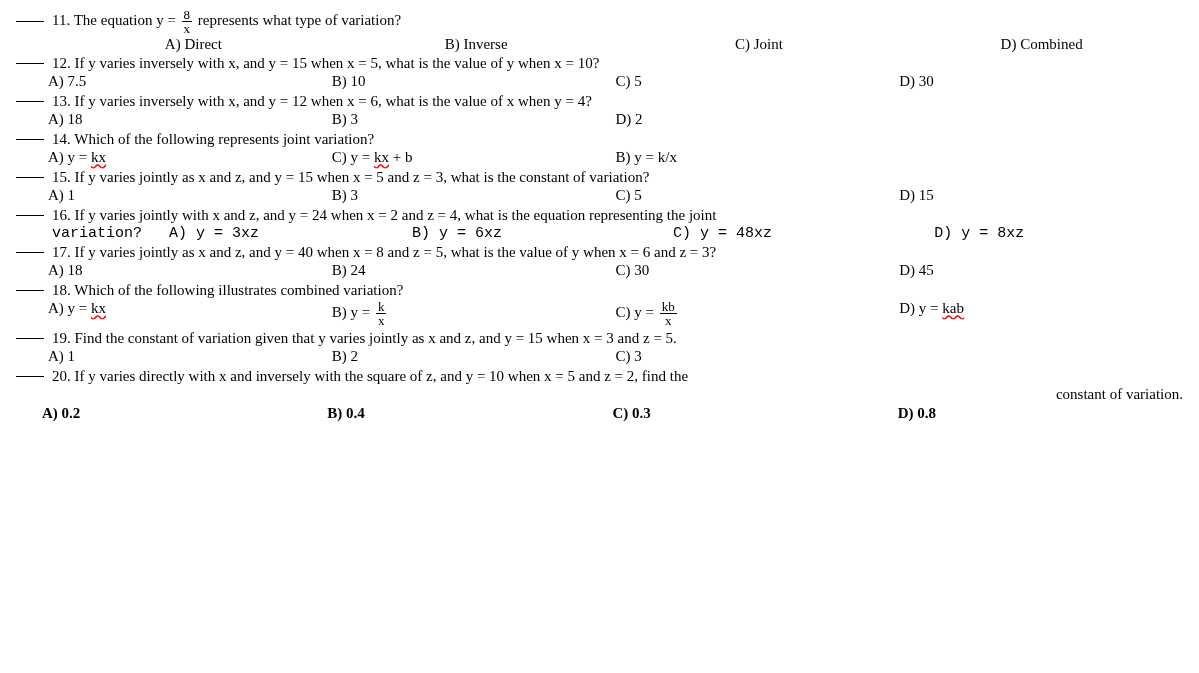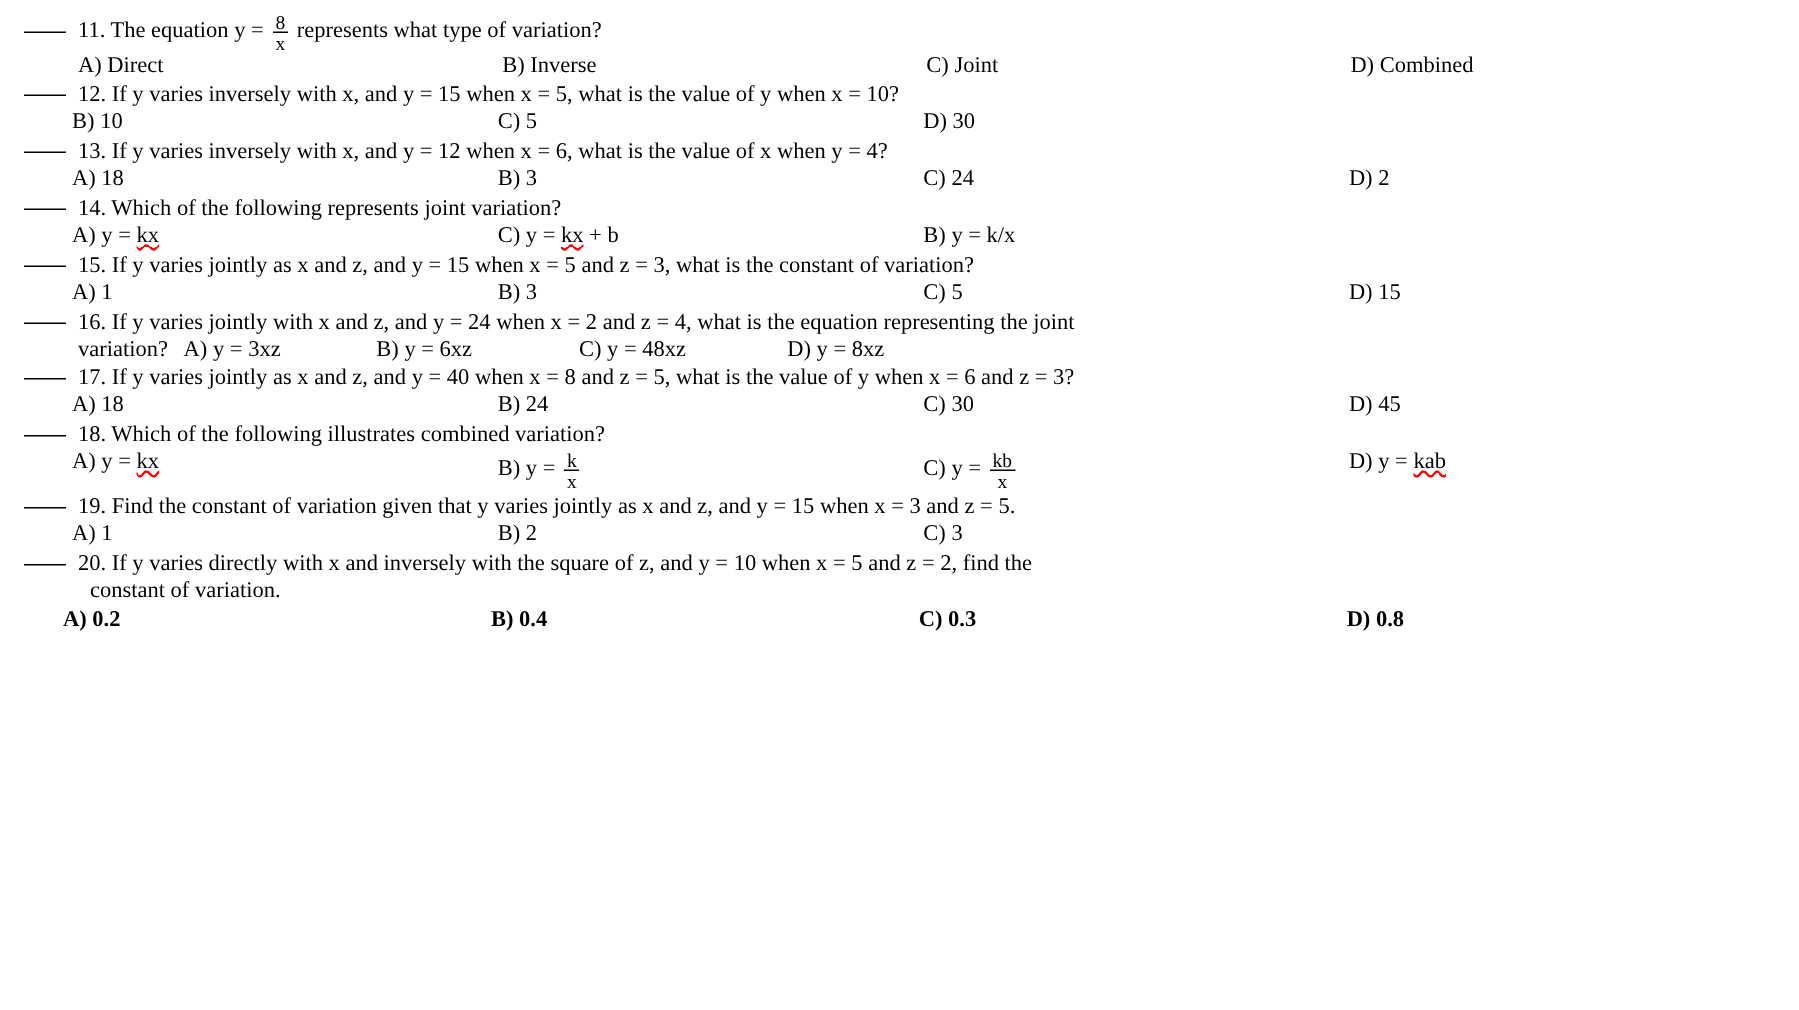--- a/index.html
+++ b/index.html
@@ -63,20 +63,21 @@
       width: 28px;
       border-bottom: 1.5px solid #000;
       margin-right: 4px;
     }
     .q-content {
       flex: 1;
     }
     .sub-line {
       margin-left: 36px;
       margin-bottom: 2px;
+      text-align: center;
     }
   </style>
 </head>
 <body>
 
 <div>
 
   <div class="q-row">
     <div class="q-num-blank">
         <span class="line"></span>
@@ -97,37 +98,37 @@
 
   <div class="q-row">
     <div class="q-num-blank">
         <span class="line"></span>
       </div>
     <div class="q-content">
       12. If y varies inversely with x, and y = 15 when x = 5, what is the value of y when x = 10?
     </div>
   </div>
   <div class="choices-row">
+    <div class="choice">A) 7.5</div>
     <div class="choice">B) 10</div>
     <div class="choice">C) 5</div>
     <div class="choice">D) 30</div>
   </div>
 
   <div class="q-row">
     <div class="q-num-blank">
         <span class="line"></span>
       </div>
     <div class="q-content">
       13. If y varies inversely with x, and y = 12 when x = 6, what is the value of x when y = 4?
     </div>
   </div>
   <div class="choices-row">
     <div class="choice">A) 18</div>
     <div class="choice">B) 3</div>
-    <div class="choice">C) 24</div>
     <div class="choice">D) 2</div>
   </div>
 
   <div class="q-row">
     <div class="q-num-blank">
         <span class="line"></span>
       </div>
     <div class="q-content">
       14. Which of the following represents joint variation?
     </div>
@@ -154,21 +155,21 @@
   </div>
 
   <div class="q-row">
     <div class="q-num-blank">
         <span class="line"></span>
       </div>
     <div class="q-content">
       16. If y varies jointly with x and z, and y = 24 when x = 2 and z = 4, what is the equation representing the joint
     </div>
   </div>
-  <div style="margin-left:36px; margin-bottom: 2px;">
+  <div style="margin-left:36px; margin-bottom: 2px; font-family: Liberation Mono, monospace;">
     variation?&nbsp;&nbsp; A) y = 3xz &nbsp;&nbsp;&nbsp;&nbsp;&nbsp;&nbsp;&nbsp;&nbsp;&nbsp;&nbsp;&nbsp;&nbsp;&nbsp;&nbsp;&nbsp;
     B) y = 6xz &nbsp;&nbsp;&nbsp;&nbsp;&nbsp;&nbsp;&nbsp;&nbsp;&nbsp;&nbsp;&nbsp;&nbsp;&nbsp;&nbsp;&nbsp;&nbsp;&nbsp;
     C) y = 48xz &nbsp;&nbsp;&nbsp;&nbsp;&nbsp;&nbsp;&nbsp;&nbsp;&nbsp;&nbsp;&nbsp;&nbsp;&nbsp;&nbsp;&nbsp;&nbsp;
     D) y = 8xz
   </div>
 
   <div class="q-row">
     <div class="q-num-blank">
         <span class="line"></span>
       </div>
@@ -219,21 +220,21 @@
   </div>
 
   <div class="q-row">
     <div class="q-num-blank">
         <span class="line"></span>
       </div>
     <div class="q-content">
       20. If y varies directly with x and inversely with the square of z, and y = 10 when x = 5 and z = 2, find the
     </div>
   </div>
-  <div style="margin-left:44px; margin-bottom:2px;">constant of variation.</div>
+  <div style="margin-left:44px; margin-bottom:2px;text-align:right;">constant of variation.</div>
   <div class="choices-row" style="margin-left:26px;font-weight:bold;">
     <div class="choice">A) 0.2</div>
     <div class="choice">B) 0.4</div>
     <div class="choice">C) 0.3</div>
     <div class="choice">D) 0.8</div>
   </div>
 
 </div>
 
 </body></html>

